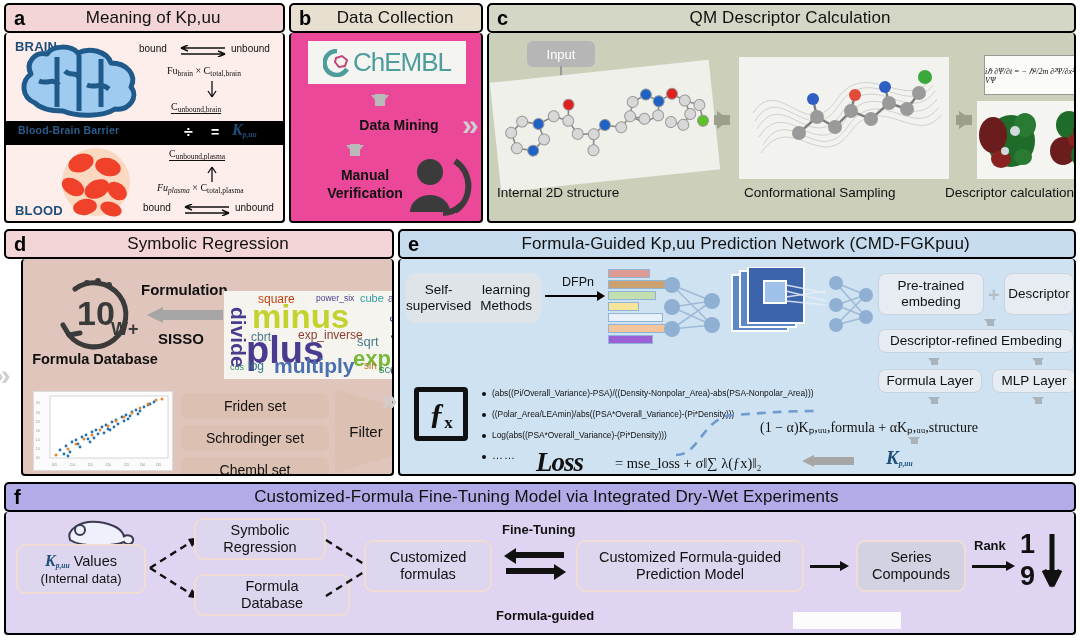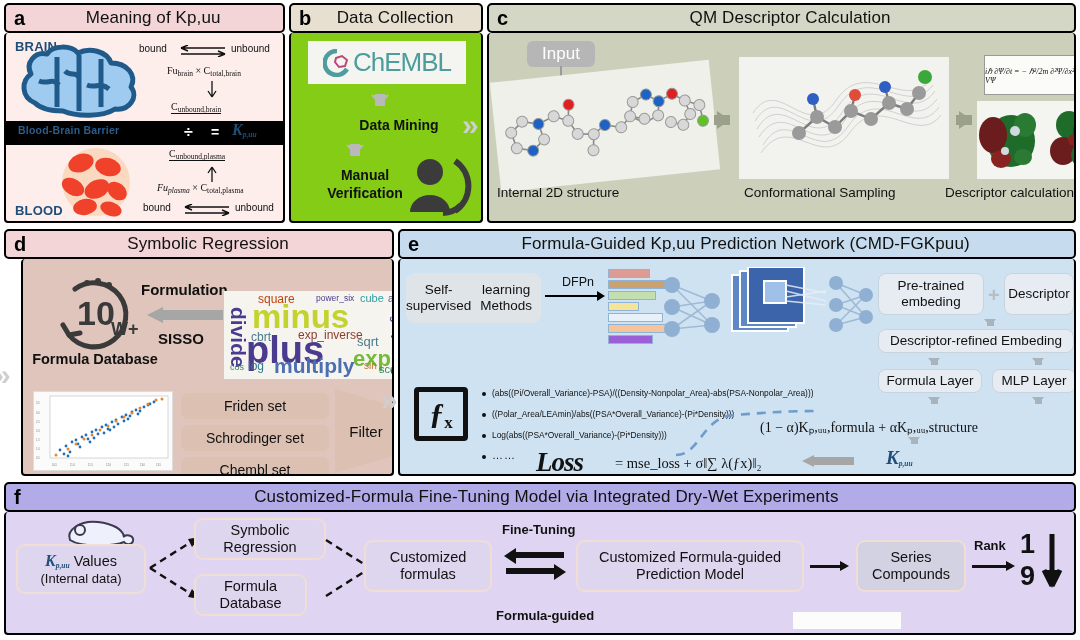--- a/index.html
+++ b/index.html
@@ -63,21 +63,21 @@
   .ser { font-family:"Liberation Serif", serif; }
   .sub { font-size:7.5px; vertical-align:-.25em; }
   .kpuu-blue {
     color:#1f4e79; font-weight:bold; font-style:italic;
     font-family:"Liberation Serif", serif;
   }
 
   
   #panel-b { left:289px; top:3px; width:194px; height:222px; }
   #panel-b .phdr { background:#e7e0d1; }
-  #panel-b .pbody { background:#84cc16; height:190px; }
+  #panel-b .pbody { background:#ec4899; height:190px; }
   .chembl-plate {
     position:absolute; left:17px; top:8px; width:158px; height:43px;
     background:#f4f4f0; display:flex; align-items:center; justify-content:center;
   }
   .chembl-text {
     font-size:26px; color:#4e9d9d; letter-spacing:-1px; font-weight:400;
   }
   .b-step {
     position:absolute; width:100%; text-align:center;
     font-size:14px; font-weight:bold; color:#111;padding-left:26px;
@@ -92,21 +92,21 @@
     width:10px; height:12px; background:#b9b9b9;
   }
 
   
   #panel-c { left:487px; top:3px; width:589px; height:222px; }
   #panel-c .phdr { background:#d4d7c5; }
   #panel-c .pbody { background:#ccd0bb; height:190px; }
   .cap { position:absolute; font-size:13.5px; color:#111; white-space:nowrap; }
   .input-pill {
     position:absolute; left:38px; top:8px; width:68px; height:26px;
-    background:#b6b6b6; border-radius:6px; color:#fff; font-size:17px;
+    background:#b6b6b6; border-radius:6px; color:#fff; font-size:13px;
     display:flex; align-items:center; justify-content:center;
   }
   .mol2d {
     position:absolute; left:6px; top:38px; width:220px; height:110px;
     background:#eff0ea; transform:rotate(-6deg);
   }
   .conf-box {
     position:absolute; left:250px; top:24px; width:210px; height:122px;
     background:#f2f2ee;
   }
@@ -776,21 +776,21 @@
         <path d="M2 38 L46 10" stroke="#111" stroke-width="2.4" fill="none" stroke-dasharray="7 5"></path>
         <path d="M52 7 L40 9 L44 17 Z" fill="#111"></path>
         <path d="M2 38 L46 66" stroke="#111" stroke-width="2.4" fill="none" stroke-dasharray="7 5"></path>
         <path d="M52 69 L44 59 L40 67 Z" fill="#111"></path>
       </svg>
 
       <div class="fbox" style="left:188px;top:6px;width:132px;height:42px">
         <span><span>Symbolic</span><br>
         <span>Regression</span></span>
       </div>
-      <div class="fbox" style="left:188px;top:62px;width:113px;height:42px">
+      <div class="fbox" style="left:188px;top:62px;width:156px;height:42px">
         <span><span>Formula</span><br>
         <span>Database</span></span>
       </div>
 
       <svg width="56" height="76" style="position:absolute;left:318px;top:18px">
         <path d="M2 10 L46 38" stroke="#111" stroke-width="2.4" fill="none" stroke-dasharray="7 5"></path>
         <path d="M52 41 L44 31 L40 39 Z" fill="#111"></path>
         <path d="M2 66 L46 38" stroke="#111" stroke-width="2.4" fill="none" stroke-dasharray="7 5"></path>
         <path d="M52 35 L40 37 L44 45 Z" fill="#111"></path>
       </svg>

